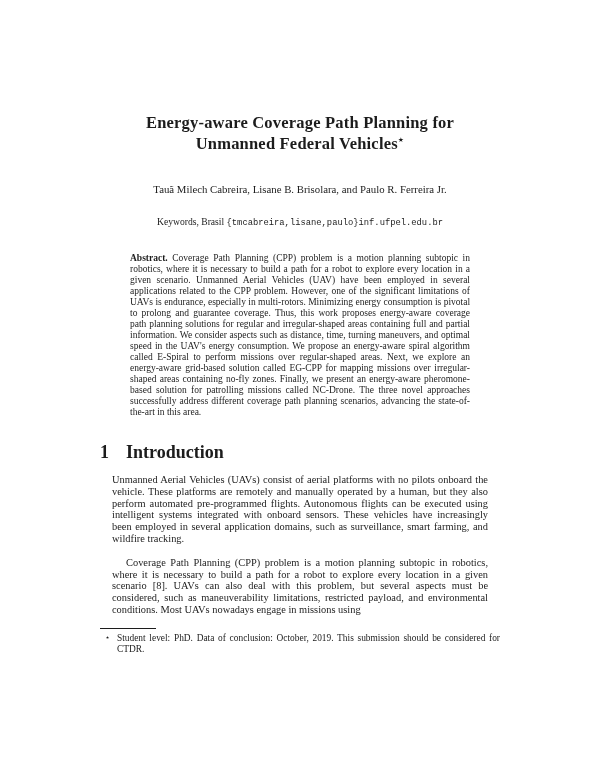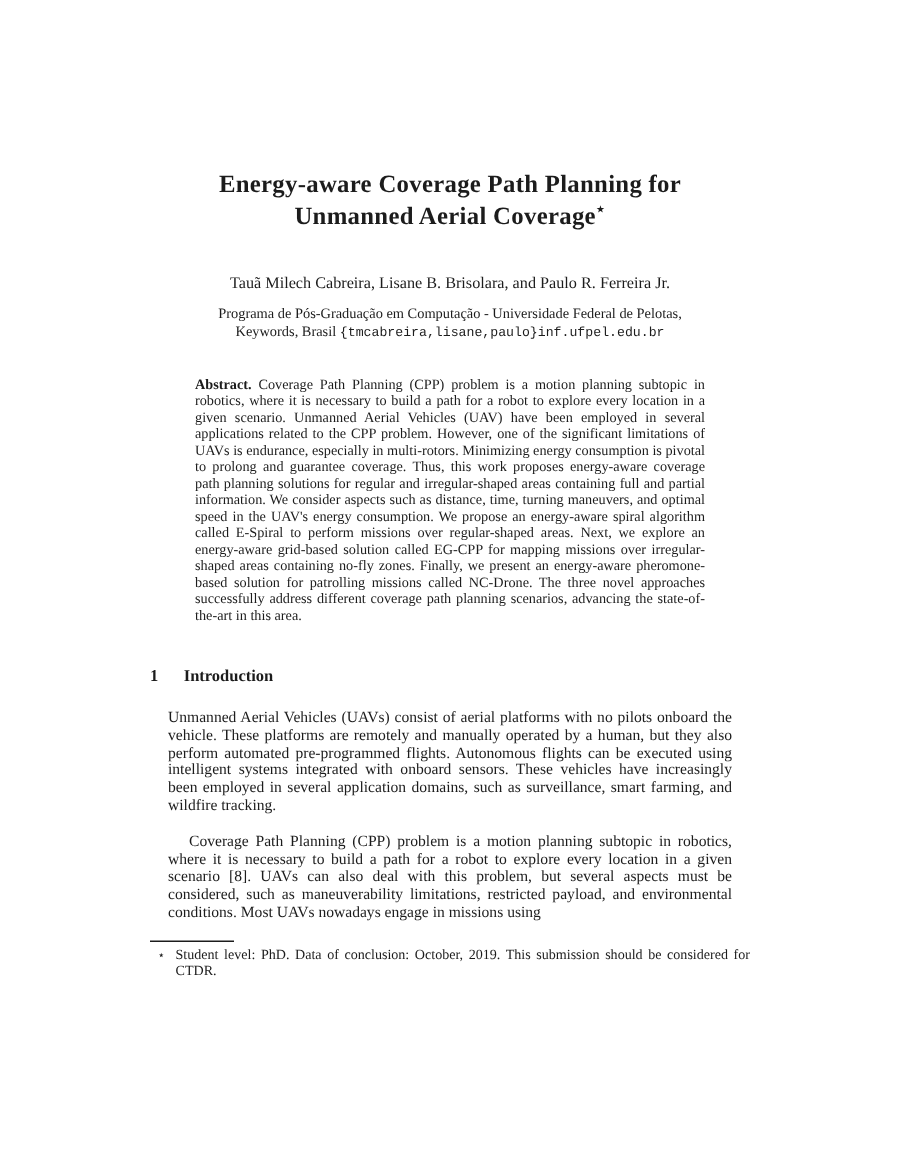--- a/index.html
+++ b/index.html
@@ -58,21 +58,21 @@
   }
   .keywords {
     margin: 13px 30px 0 30px;
     text-align: justify;
     font-size: 9.5px;
     line-height: 11px;
   }
   .bold-label { font-weight: bold; }
   .section-heading {
     margin: 26px 0 13px 0;
-    font-size: 11px;
+    font-size: 18px;
     font-weight: bold;
     line-height: 17px;
     font-family: Liberation Serif, serif;
   }
   .section-heading .secnum {
     display: inline-block;
     margin-right: 17px;
   }
   .body-para {
     margin: 12px;
@@ -101,25 +101,25 @@
     top: -1px;
     font-size: 8px;
   }
 </style>
 </head>
 <body>
 
 <div class="page">
   <div class="content">
 
-    <h1 class="title"><span>Energy-aware Coverage Path Planning for</span><br><span>Unmanned Aerial Coverage</span><span class="star">⋆</span></h1>
+    <h1 class="title"><span>Energy-aware Coverage Path Planning for</span><br><span>Unmanned Federal Vehicles</span><span class="star">⋆</span></h1>
 
     <div class="authors">Tauã Milech Cabreira, Lisane B. Brisolara, and Paulo R. Ferreira Jr.</div>
 
-    <div class="affiliation"><span>Programa de Pós-Graduação em Computação - Universidade Federal de Pelotas,</span><br><span>Keywords, Brasil </span><span class="email">{tmcabreira,lisane,paulo}inf.ufpel.edu.br</span></div>
+    <div class="affiliation"><br><span>Keywords, Brasil </span><span class="email">{tmcabreira,lisane,paulo}inf.ufpel.edu.br</span></div>
 
     <p class="abstract"><span class="bold-label">Abstract.</span> <span>Coverage Path Planning (CPP) problem is a motion planning subtopic in robotics, where it is necessary to build a path for a robot to explore every location in a given scenario. Unmanned Aerial Vehicles (UAV) have been employed in several applications related to the CPP problem. However, one of the significant limitations of UAVs is endurance, especially in multi-rotors. Minimizing energy consumption is pivotal to prolong and guarantee coverage. Thus, this work proposes energy-aware coverage path planning solutions for regular and irregular-shaped areas containing full and partial information. We consider aspects such as distance, time, turning maneuvers, and optimal speed in the UAV's energy consumption. We propose an energy-aware spiral algorithm called E-Spiral to perform missions over regular-shaped areas. Next, we explore an energy-aware grid-based solution called EG-CPP for mapping missions over irregular-shaped areas containing no-fly zones. Finally, we present an energy-aware pheromone-based solution for patrolling missions called NC-Drone. The three novel approaches successfully address different coverage path planning scenarios, advancing the state-of-the-art in this area.</span></p>
 
 
     <h2 class="section-heading"><span class="secnum">1</span><span>Introduction</span></h2>
 
     <p class="body-para">Unmanned Aerial Vehicles (UAVs) consist of aerial platforms with no pilots onboard the vehicle. These platforms are remotely and manually operated by a human, but they also perform automated pre-programmed flights. Autonomous flights can be executed using intelligent systems integrated with onboard sensors. These vehicles have increasingly been employed in several application domains, such as surveillance, smart farming, and wildfire tracking.</p>
 
     <p class="body-para indent-first">Coverage Path Planning (CPP) problem is a motion planning subtopic in robotics, where it is necessary to build a path for a robot to explore every location in a given scenario [8]. UAVs can also deal with this problem, but several aspects must be considered, such as maneuverability limitations, restricted payload, and environmental conditions. Most UAVs nowadays engage in missions using</p>
 

